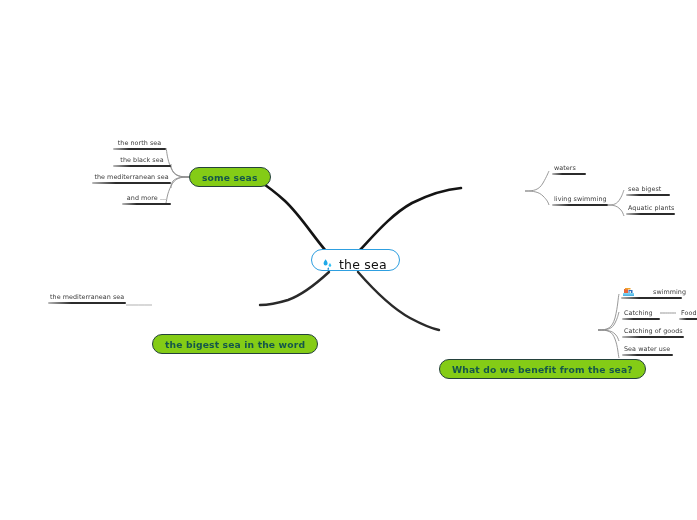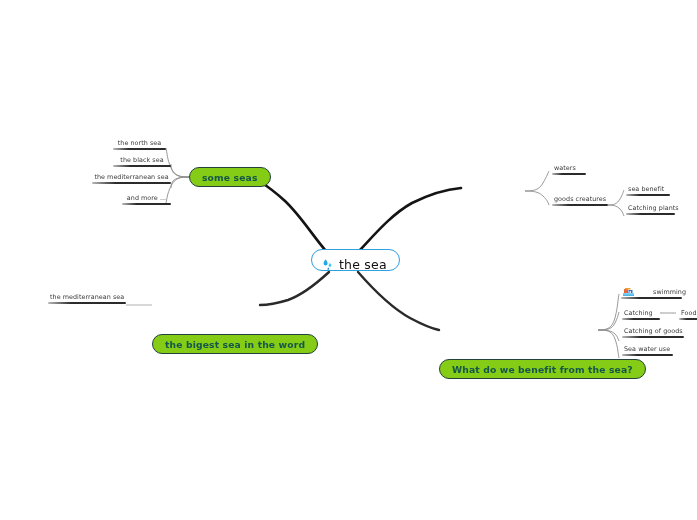--- a/index.html
+++ b/index.html
@@ -196,31 +196,31 @@
     <span class="leaf-text">and more ...</span>
     <span class="rule"></span>
   </div>
 
   <div class="leaf left-align fade-right" style="left:552px; top:164px; width:34px;">
     <span class="leaf-text">waters</span>
     <span class="rule"></span>
   </div>
 
   <div class="leaf left-align fade-right" style="left:552px; top:195px; width:56px;">
-    <span class="leaf-text">goods creatures</span>
+    <span class="leaf-text">living swimming</span>
     <span class="rule"></span>
   </div>
 
   <div class="leaf left-align fade-right" style="left:626px; top:185px; width:44px;">
-    <span class="leaf-text">sea benefit</span>
+    <span class="leaf-text">sea bigest</span>
     <span class="rule"></span>
   </div>
 
   <div class="leaf left-align fade-right" style="left:626px; top:204px; width:49px;">
-    <span class="leaf-text">Catching plants</span>
+    <span class="leaf-text">Aquatic plants</span>
     <span class="rule"></span>
   </div>
 
   <div class="leaf left-align fade-right" style="left:621px; top:287px; width:61px;">
     <span class="leaf-row">
       <svg class="swim-icon" viewBox="0 0 22 18">
         <rect x="0" y="12" width="22" height="6" fill="#7fd3f2"></rect>
         <rect x="2" y="4" width="8" height="8" fill="#e8663a"></rect>
         <rect x="4" y="2" width="11" height="3" fill="#f0a22e"></rect>
         <rect x="11" y="6" width="8" height="6" fill="#2f6fbf"></rect>

